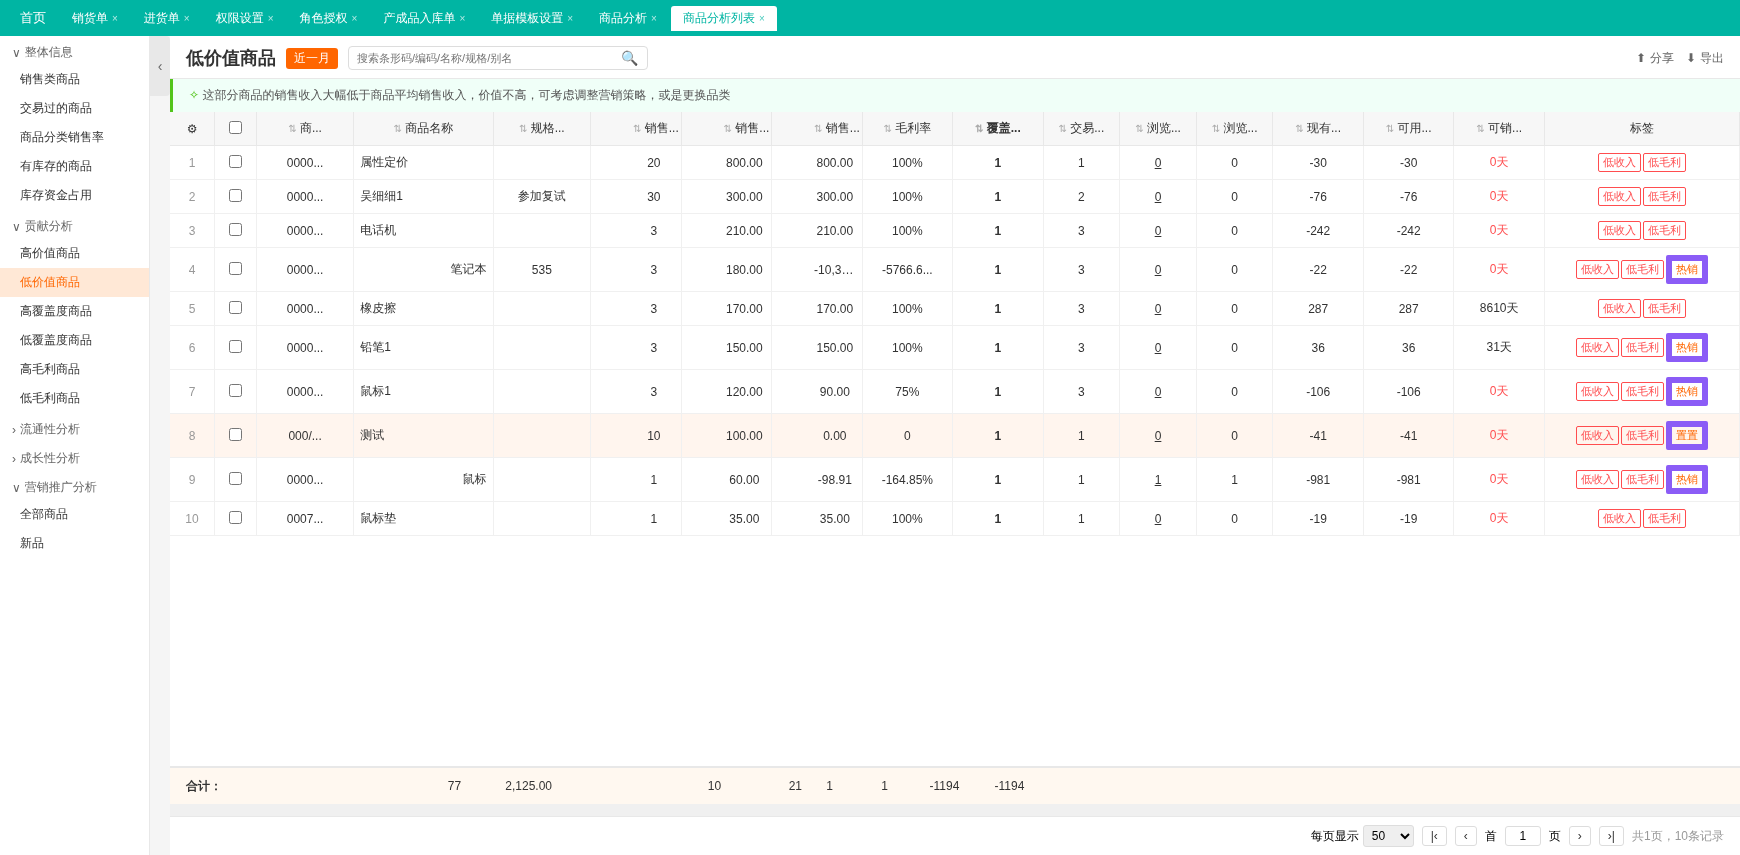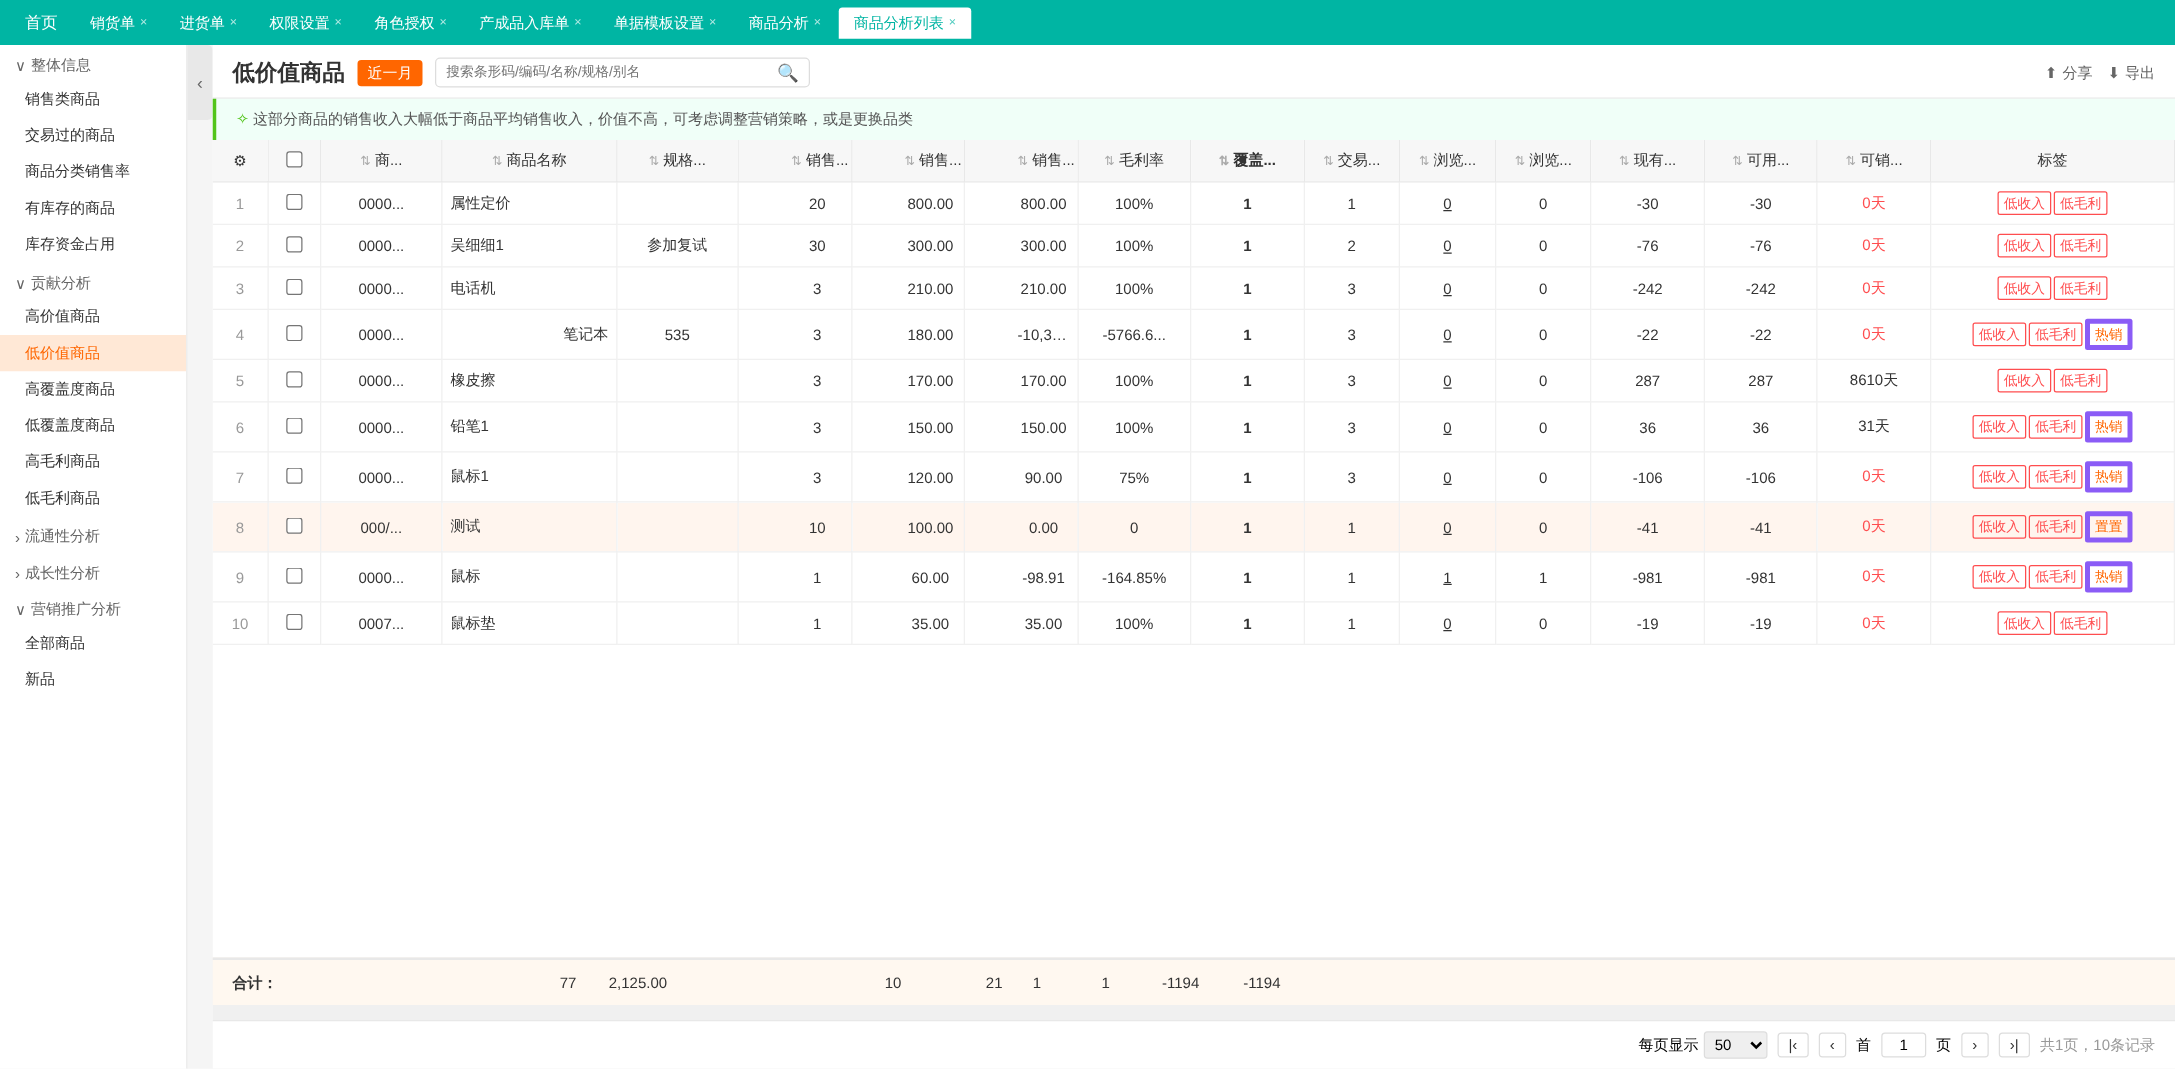--- a/index.html
+++ b/index.html
@@ -178,21 +178,21 @@
     tr.highlighted td { background: #fff5ee; }
 
     .tag { 
       display: inline-block;
       border-radius: 2px;
       padding: 1px 4px;
       font-size: 11px;
       margin: 0 1px;
     }
     .tag-red { color: #ff4d4f; border: 1px solid #ff4d4f; }
-    .tag-orange { color: #ff6600; border: 4px solid #8b5cf6; }
+    .tag-orange { color: #ff6600; border: 6px solid #8b5cf6; }
 
     .underline { text-decoration: underline; cursor: pointer; }
 
     
     .footer-total {
       background: #fff8f0;
       border-top: 2px solid #e8e8e8;
       display: flex;
       align-items: center;
       padding: 8px 16px;
@@ -555,21 +555,21 @@
       <td class="col-browse2">0</td>
       <td class="col-avail">-41</td>
       <td class="col-usable">-41</td>
       <td class="col-salable" style="color:#ff4d4f">0天</td>
       <td class="col-tag"><span class="tag tag-red">低收入</span><span class="tag tag-red">低毛利</span><span class="tag tag-orange">置置</span></td>
     </tr>
             <tr>
       <td class="col-gear" style="color: rgb(153, 153, 153);">9</td>
       <td class="col-check"><input type="checkbox" style=""></td>
       <td class="col-code">0000...</td>
-      <td class="col-name" style="text-align:left;">鼠标</td>
+      <td class="col-name" style="text-align:right;">鼠标</td>
       <td class="col-spec"></td>
       <td class="col-sale">1</td>
       <td class="col-sale">60.00</td>
       <td class="col-sale">-98.91</td>
       <td class="col-gross">-164.85%</td>
       <td class="col-cover">1</td>
       <td class="col-trade">1</td>
       <td class="col-browse"><span class="underline">1</span></td>
       <td class="col-browse2">1</td>
       <td class="col-avail">-981</td>
@@ -597,21 +597,21 @@
       <td class="col-tag"><span class="tag tag-red">低收入</span><span class="tag tag-red">低毛利</span></td>
     </tr>
           </tbody>
       </table>
     </div>
 
     <div class="footer-total">
       <span class="label">合计：</span>
       <span style="width:180px; display:inline-block;"></span>
       <span style="width:65px; display:inline-block; text-align:center;">77</span>
-      <span style="width:65px; display:inline-block; text-align:left;">2,125.00</span>
+      <span style="width:65px; display:inline-block; text-align:right;">2,125.00</span>
       <span style="width:65px; display:inline-block; text-align:center;"></span>
       <span style="width:65px; display:inline-block; text-align:center;"></span>
       <span style="width:65px; display:inline-block; text-align:center;">10</span>
       <span style="width:55px; display:inline-block; text-align:right;">21</span>
       <span style="width:55px; display:inline-block; text-align:center;">1</span>
       <span style="width:55px; display:inline-block; text-align:center;">1</span>
       <span style="width:65px; display:inline-block; text-align:center;">-1194</span>
       <span style="width:65px; display:inline-block; text-align:center;">-1194</span>
     </div>
 

